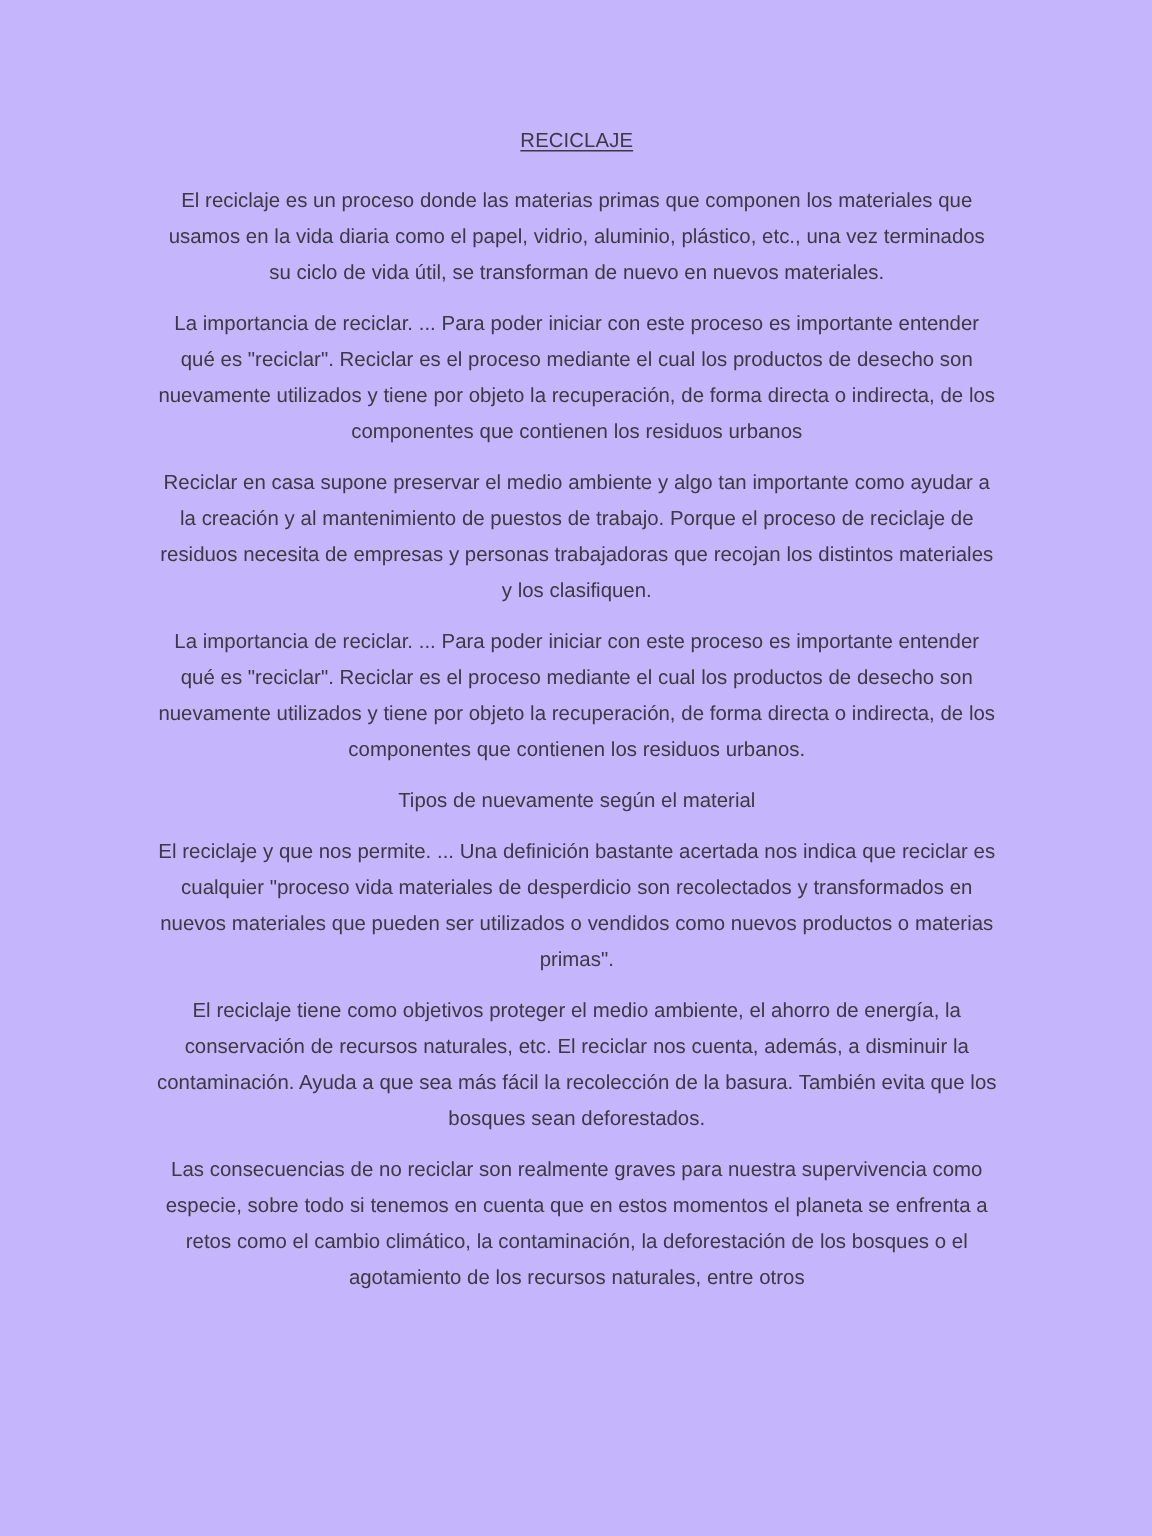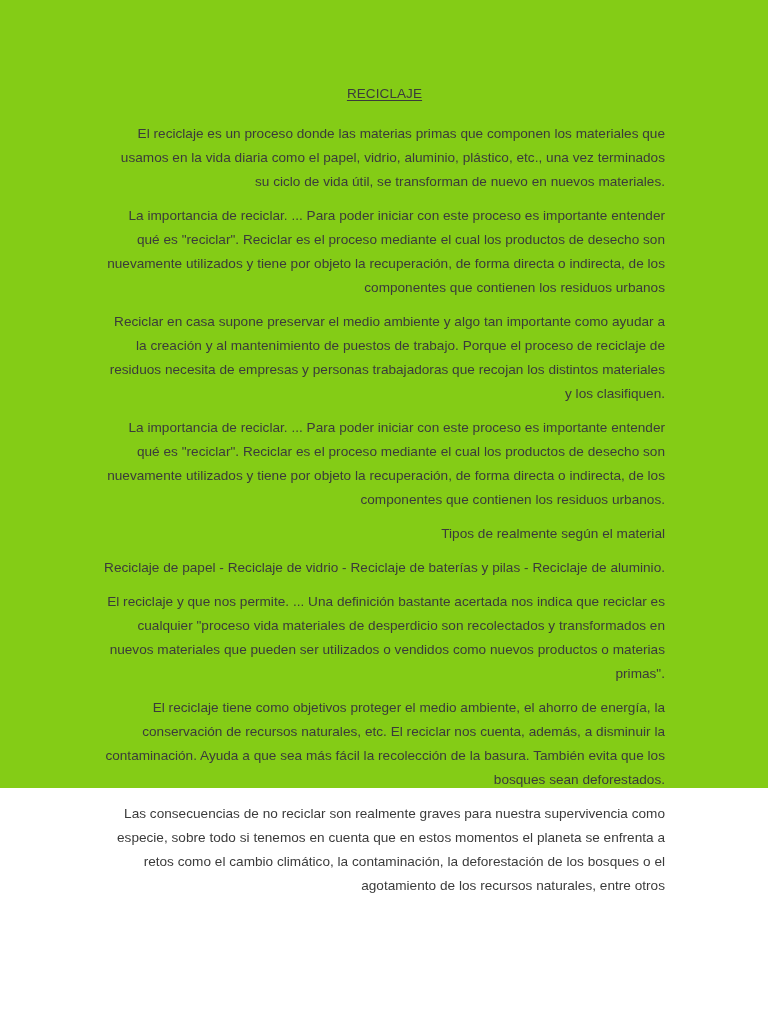--- a/index.html
+++ b/index.html
@@ -12,22 +12,22 @@
     width: 768px;
     height: 1024px;
     overflow: hidden;
     font-family: "Liberation Sans", "DejaVu Sans", sans-serif;
     -webkit-font-smoothing: antialiased;
   }
 
   .page {
     position: relative;
     width: 768px;
-    height: 788px;
-    background: #84cc16;
+    height: 1024px;
+    background: #c4b5fd;
     box-sizing: border-box;
     padding: 82px 103px 0 104px;
   }
 
   .doc-title {
     margin: 0 0 16px 0;
     text-align: center;
     font-size: 13.5px;
     font-weight: 400;
     line-height: 24px;
@@ -35,21 +35,21 @@
     text-decoration: underline;
     text-underline-offset: 2px;
     letter-spacing: 0.1px;
   }
 
   .body-text {
     margin: 0 0 10px 0;
     font-size: 13.6px;
     line-height: 24px;
     color: #3b3b3b;
-    text-align: right;
+    text-align: center;
     letter-spacing: 0.01px;
     word-spacing: 0.05px;
   }
 
   .body-text:last-child {
     margin-bottom: 0;
   }
 </style>
 </head>
 <body>
@@ -59,24 +59,23 @@
   <h1 class="doc-title">RECICLAJE</h1>
 
   <p class="body-text">El reciclaje es un proceso donde las materias primas que componen los materiales que usamos en la vida diaria como el papel, vidrio, aluminio, plástico, etc., una vez terminados su ciclo de vida útil, se transforman de nuevo en nuevos materiales.</p>
 
   <p class="body-text">La importancia de reciclar. ... Para poder iniciar con este proceso es importante entender qué es "reciclar". Reciclar es el proceso mediante el cual los productos de desecho son nuevamente utilizados y tiene por objeto la recuperación, de forma directa o indirecta, de los componentes que contienen los residuos urbanos</p>
 
   <p class="body-text">Reciclar en casa supone preservar el medio ambiente y algo tan importante como ayudar a la creación y al mantenimiento de puestos de trabajo. Porque el proceso de reciclaje de residuos necesita de empresas y personas trabajadoras que recojan los distintos materiales y los clasifiquen.</p>
 
   <p class="body-text">La importancia de reciclar. ... Para poder iniciar con este proceso es importante entender qué es "reciclar". Reciclar es el proceso mediante el cual los productos de desecho son nuevamente utilizados y tiene por objeto la recuperación, de forma directa o indirecta, de los componentes que contienen los residuos urbanos.</p>
 
-  <p class="body-text">Tipos de realmente según el material</p>
+  <p class="body-text">Tipos de nuevamente según el material</p>
 
 
-  <p class="body-text">Reciclaje de papel - Reciclaje de vidrio - Reciclaje de baterías y pilas - Reciclaje de aluminio.</p>
 
 
 
   <p class="body-text">El reciclaje y que nos permite. ... Una definición bastante acertada nos indica que reciclar es cualquier "proceso vida materiales de desperdicio son recolectados y transformados en nuevos materiales que pueden ser utilizados o vendidos como nuevos productos o materias primas".</p>
 
   <p class="body-text">El reciclaje tiene como objetivos proteger el medio ambiente, el ahorro de energía, la conservación de recursos naturales, etc. El reciclar nos cuenta, además, a disminuir la contaminación. Ayuda a que sea más fácil la recolección de la basura. También evita que los bosques sean deforestados.</p>
 
   <p class="body-text">Las consecuencias de no reciclar son realmente graves para nuestra supervivencia como especie, sobre todo si tenemos en cuenta que en estos momentos el planeta se enfrenta a retos como el cambio climático, la contaminación, la deforestación de los bosques o el agotamiento de los recursos naturales, entre otros</p>
 
 </div>

